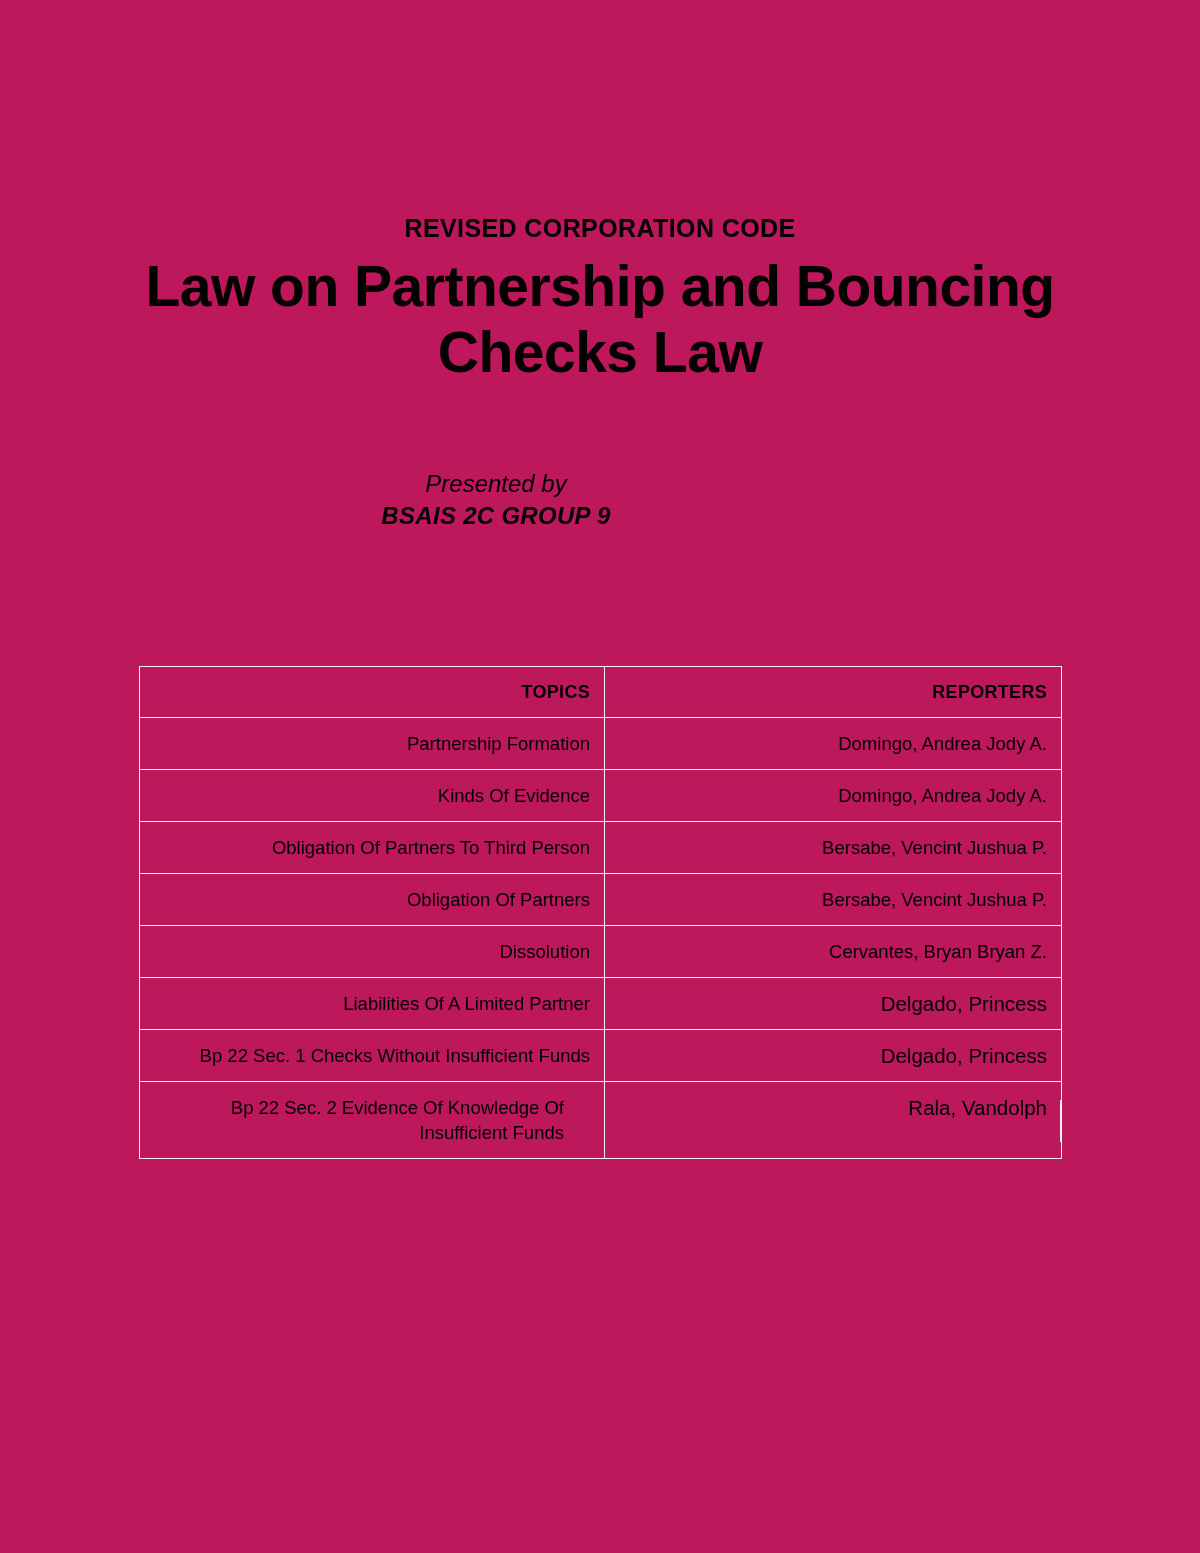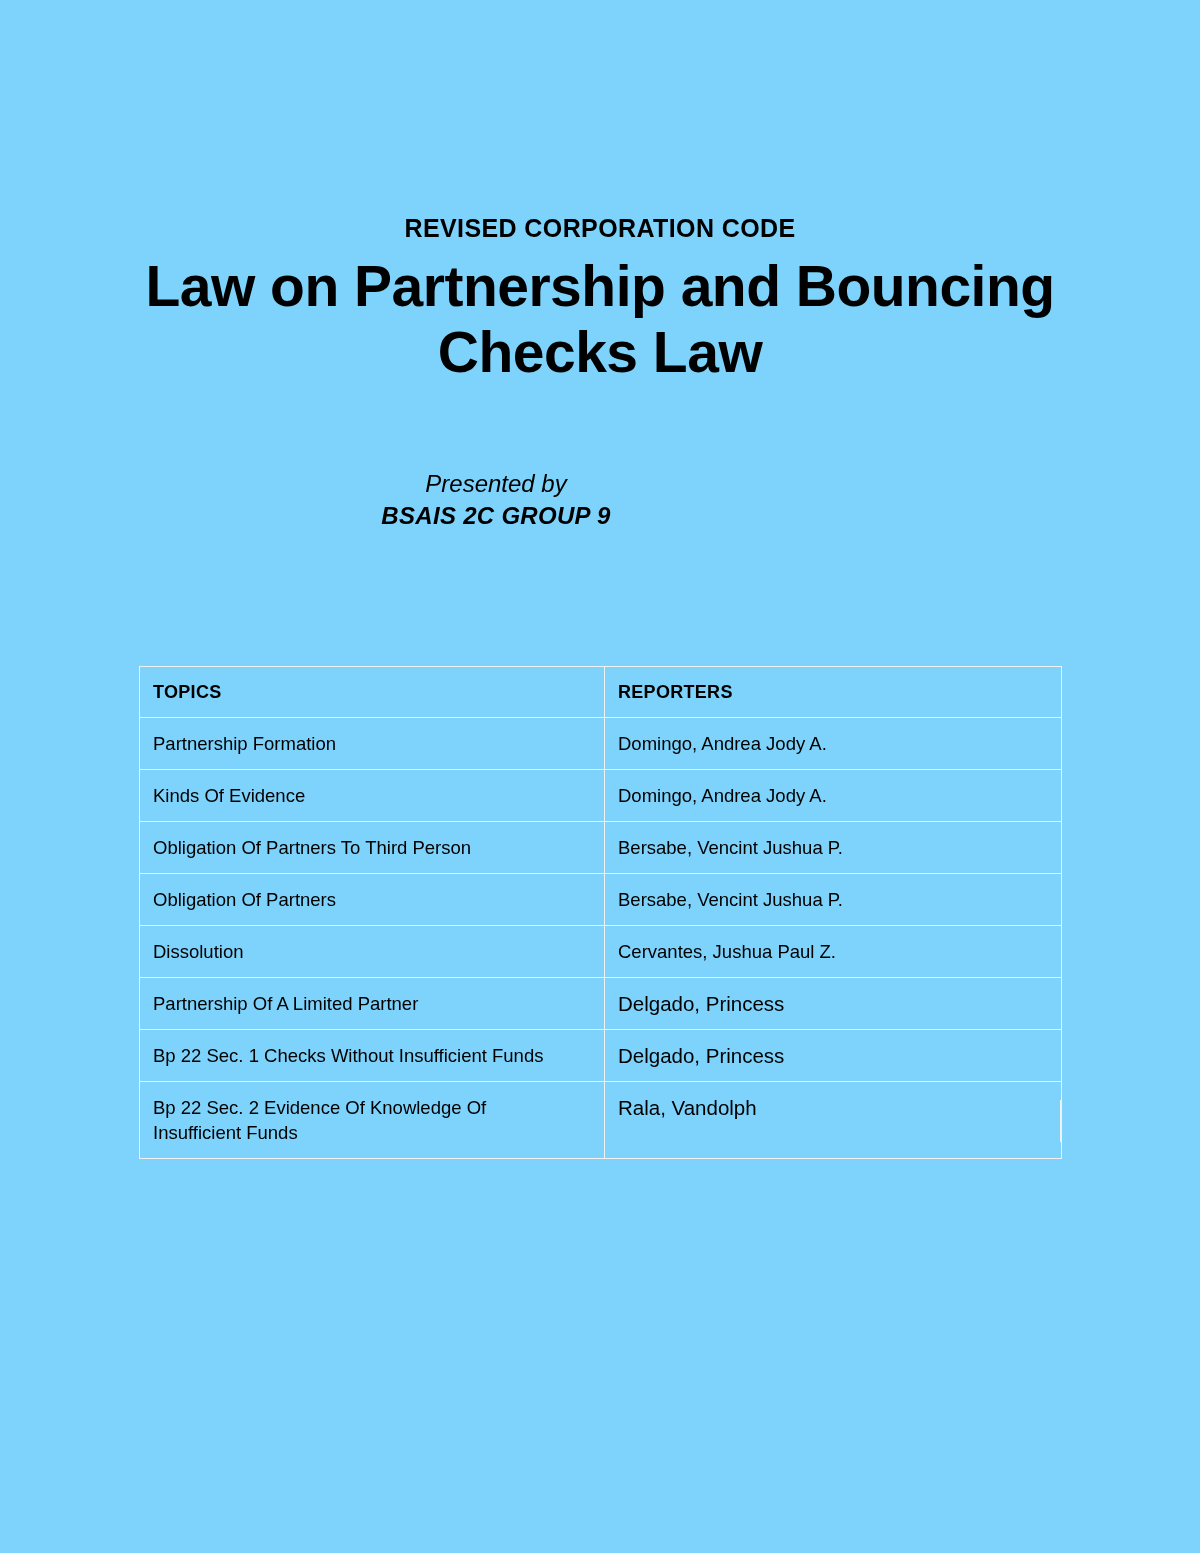--- a/index.html
+++ b/index.html
@@ -14,21 +14,21 @@
     font-family: "Liberation Sans", sans-serif;
     color: #000000;
     -webkit-font-smoothing: antialiased;
     overflow: hidden;
   }
 
   .page {
     position: relative;
     width: 1200px;
     height: 1553px;
-    background: #7dd3fc;
+    background: #be185d;
   }
 
   
   .title-block {
     position: absolute;
     left: 0;
     top: 213px;
     width: 1200px;
     text-align: center;
   }
@@ -88,21 +88,21 @@
     border-left: 1px solid #f1f1f1;
     border-right: 1px solid #f1f1f1;
   }
   table.topics-table col.col-topic { width: 465px; }
   table.topics-table col.col-reporter { width: 457px; }
 
   table.topics-table th,
   table.topics-table td {
     border-right: 1px solid #f1f1f1;
     border-bottom: 1px solid #f1f1f1;
-    text-align: left;
+    text-align: right;
     vertical-align: top;
     padding: 13px 14px 13px 13px;
   }
   table.topics-table th:last-child,
   table.topics-table td:last-child {
     border-right: none;
   }
 
   table.topics-table thead th {
     font-size: 18px;
@@ -184,24 +184,24 @@
           <tr>
             <td class="topic-cell">Obligation Of Partners To Third Person</td>
             <td class="reporter-cell">Bersabe, Vencint Jushua P.</td>
           </tr>
           <tr>
             <td class="topic-cell">Obligation Of Partners</td>
             <td class="reporter-cell">Bersabe, Vencint Jushua P.</td>
           </tr>
           <tr>
             <td class="topic-cell">Dissolution</td>
-            <td class="reporter-cell">Cervantes, Jushua Paul Z.</td>
+            <td class="reporter-cell">Cervantes, Bryan Bryan Z.</td>
           </tr>
           <tr class="size-lg">
-            <td class="topic-cell">Partnership Of A Limited Partner</td>
+            <td class="topic-cell">Liabilities Of A Limited Partner</td>
             <td class="reporter-cell">Delgado, Princess</td>
           </tr>
           <tr class="size-lg">
             <td class="topic-cell">Bp 22 Sec. 1 Checks Without Insufficient Funds</td>
             <td class="reporter-cell">Delgado, Princess</td>
           </tr>
           <tr class="size-lg row-tall">
             <td class="topic-cell">Bp 22 Sec. 2 Evidence Of Knowledge Of Insufficient Funds</td>
             <td class="reporter-cell">Rala, Vandolph</td>
           </tr>

